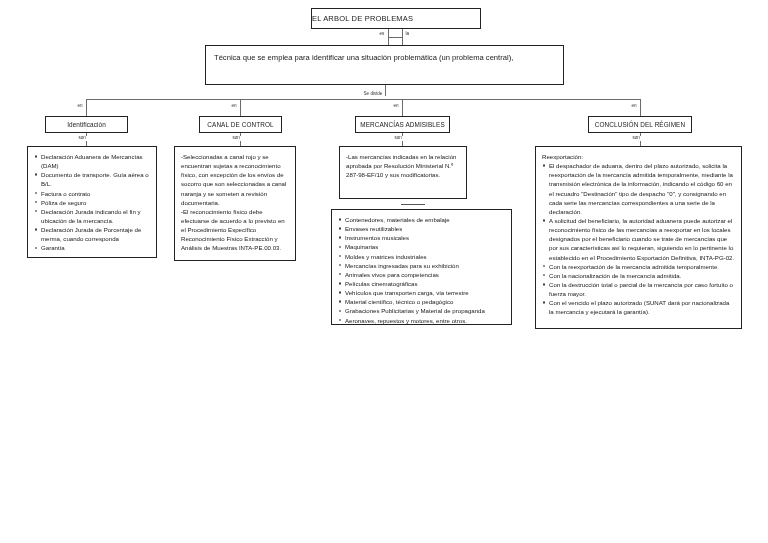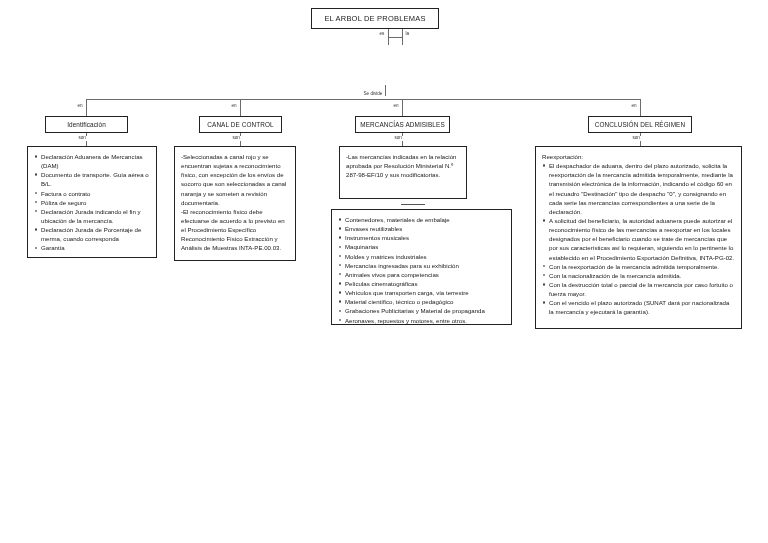--- a/index.html
+++ b/index.html
@@ -23,25 +23,24 @@
   }
   .box {
     position: absolute;
     border: 1px solid #222;
     background: #fff;
     box-sizing: border-box;
   }
   .title-box {
     left: 311px;
     top: 8px;
-    width: 128px;
+    width: 170px;
     height: 21px;
     display: flex;
     align-items: center;
-    justify-content: center;
     font-size: 7.5px;
     letter-spacing: .2px;
   }
   .def-box {
     left: 205px;
     top: 45px;
     width: 359px;
     height: 40px;
     padding: 6px 8px 0 8px;
     font-size: 7.6px;
@@ -140,20 +139,23 @@
   <div class="box title-box">
     <span>EL ARBOL DE PROBLEMAS</span>
   </div>
 
   <div class="vline" style="left:388px; top:29px; height:16px;"></div>
   <div class="hline" style="left:388px; top:37px; width:14px;"></div>
   <div class="vline" style="left:402px; top:29px; height:16px;"></div>
   <div class="edge-label" style="left:378px; top:32px;">es</div>
   <div class="edge-label" style="left:404px; top:32px;">la</div>
 
+  <div class="box def-box">
+    <span>Técnica que se emplea para identificar una situación problemática (un problema central),</span>
+  </div>
 
   <div class="vline" style="left:385px; top:85px; height:11px;"></div>
   <div class="edge-label" style="left:362px; top:92px;">Se divide</div>
   <div class="hline" style="left:86px; top:99px; width:554px;"></div>
 
   <div class="vline" style="left:86px;  top:99px; height:17px;"></div>
   <div class="vline" style="left:240px; top:99px; height:17px;"></div>
   <div class="vline" style="left:402px; top:99px; height:17px;"></div>
   <div class="vline" style="left:640px; top:99px; height:17px;"></div>
 

